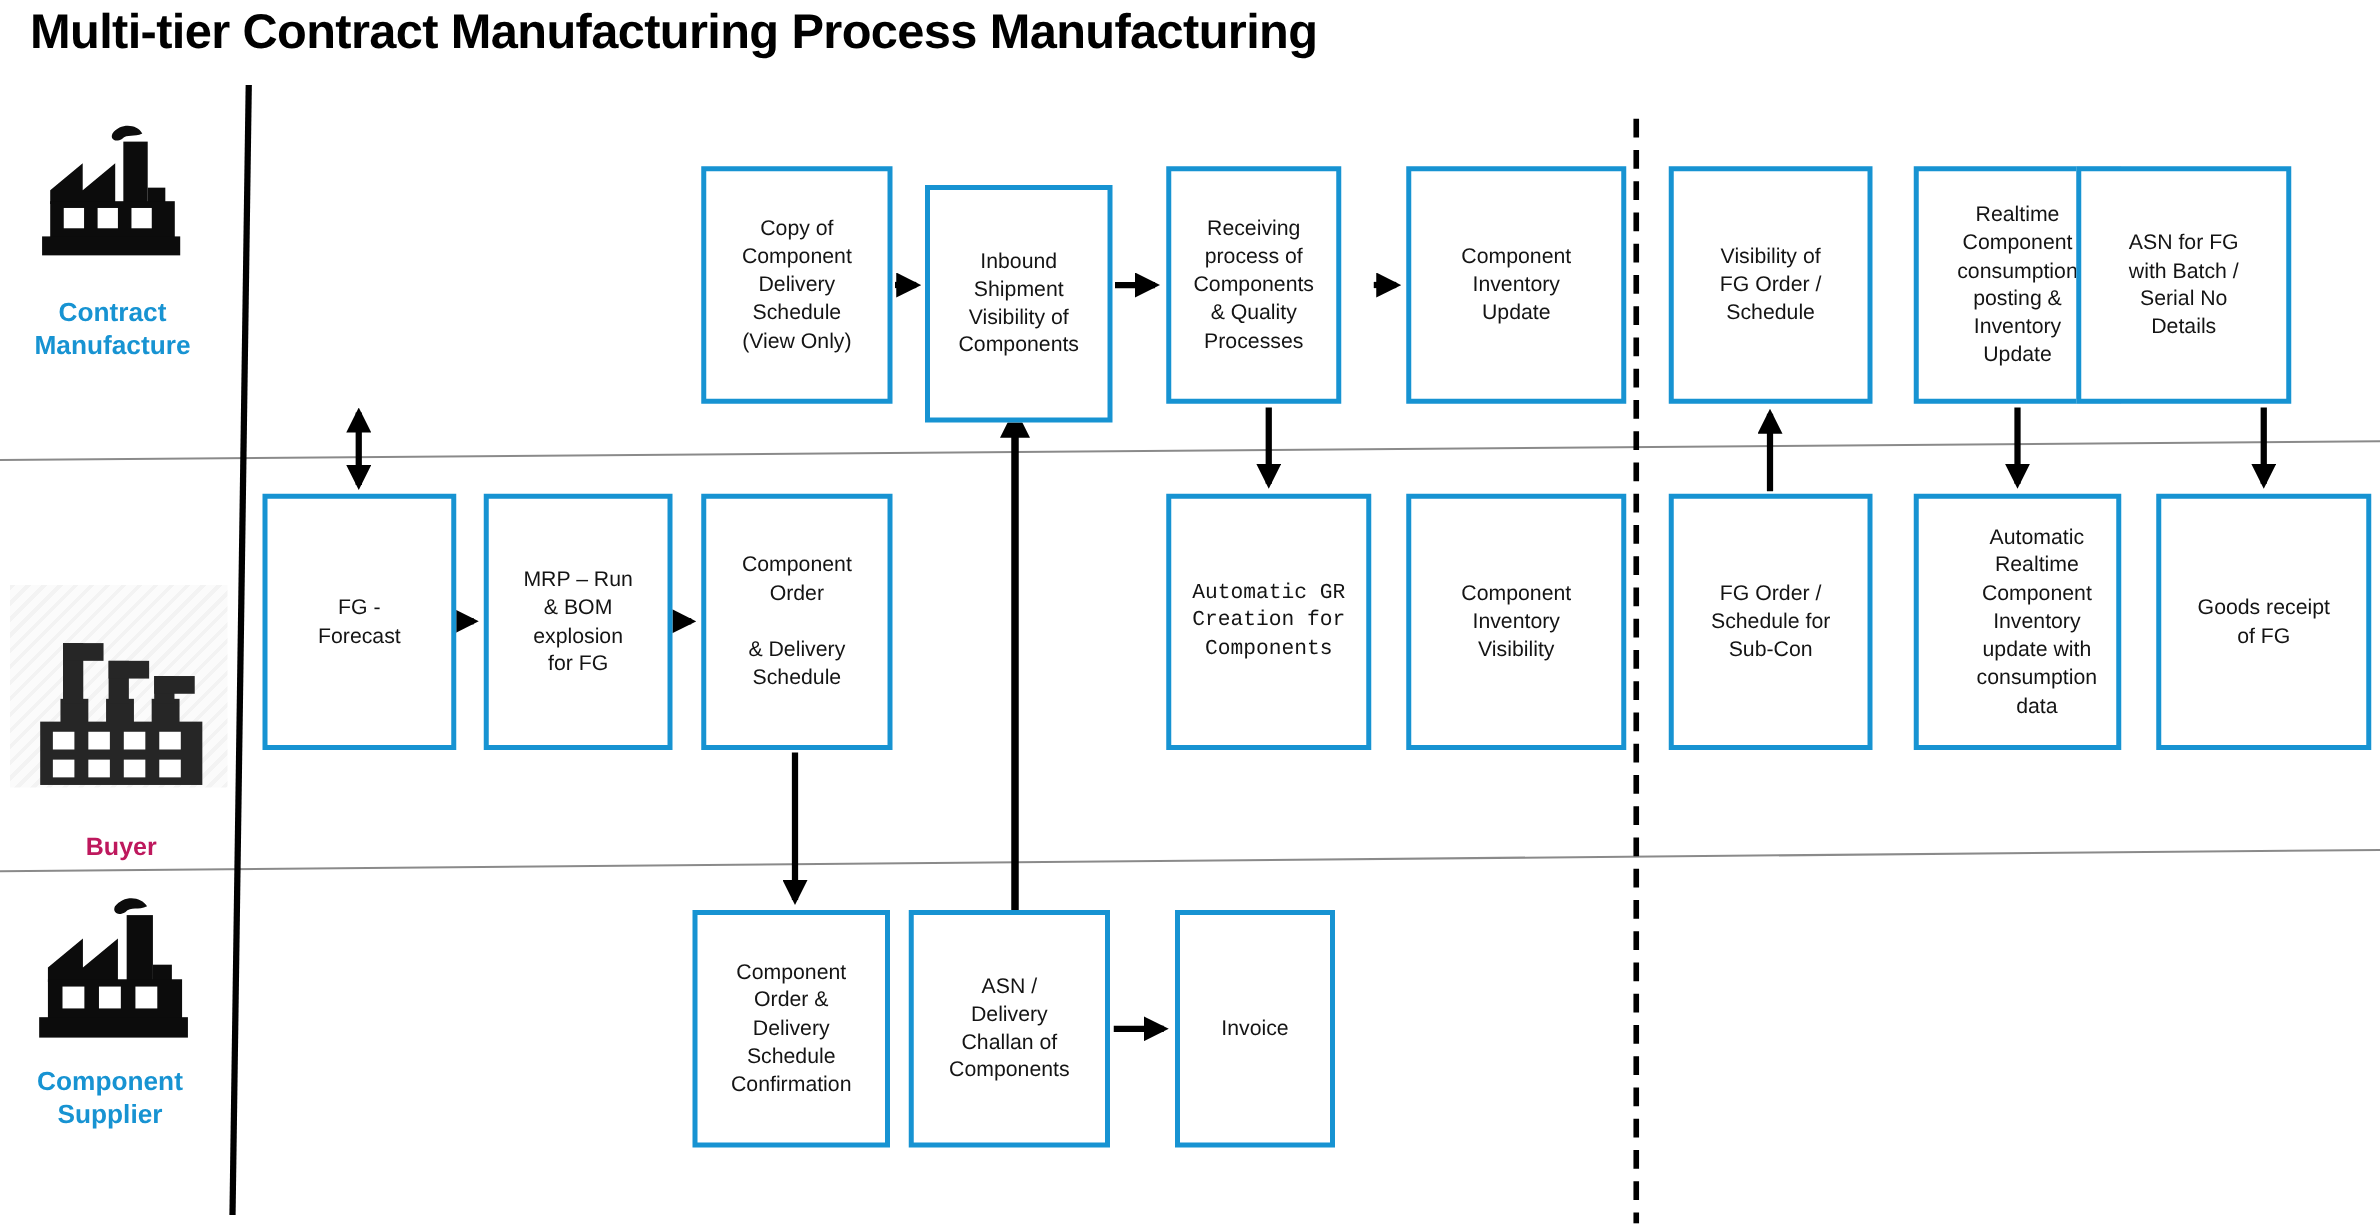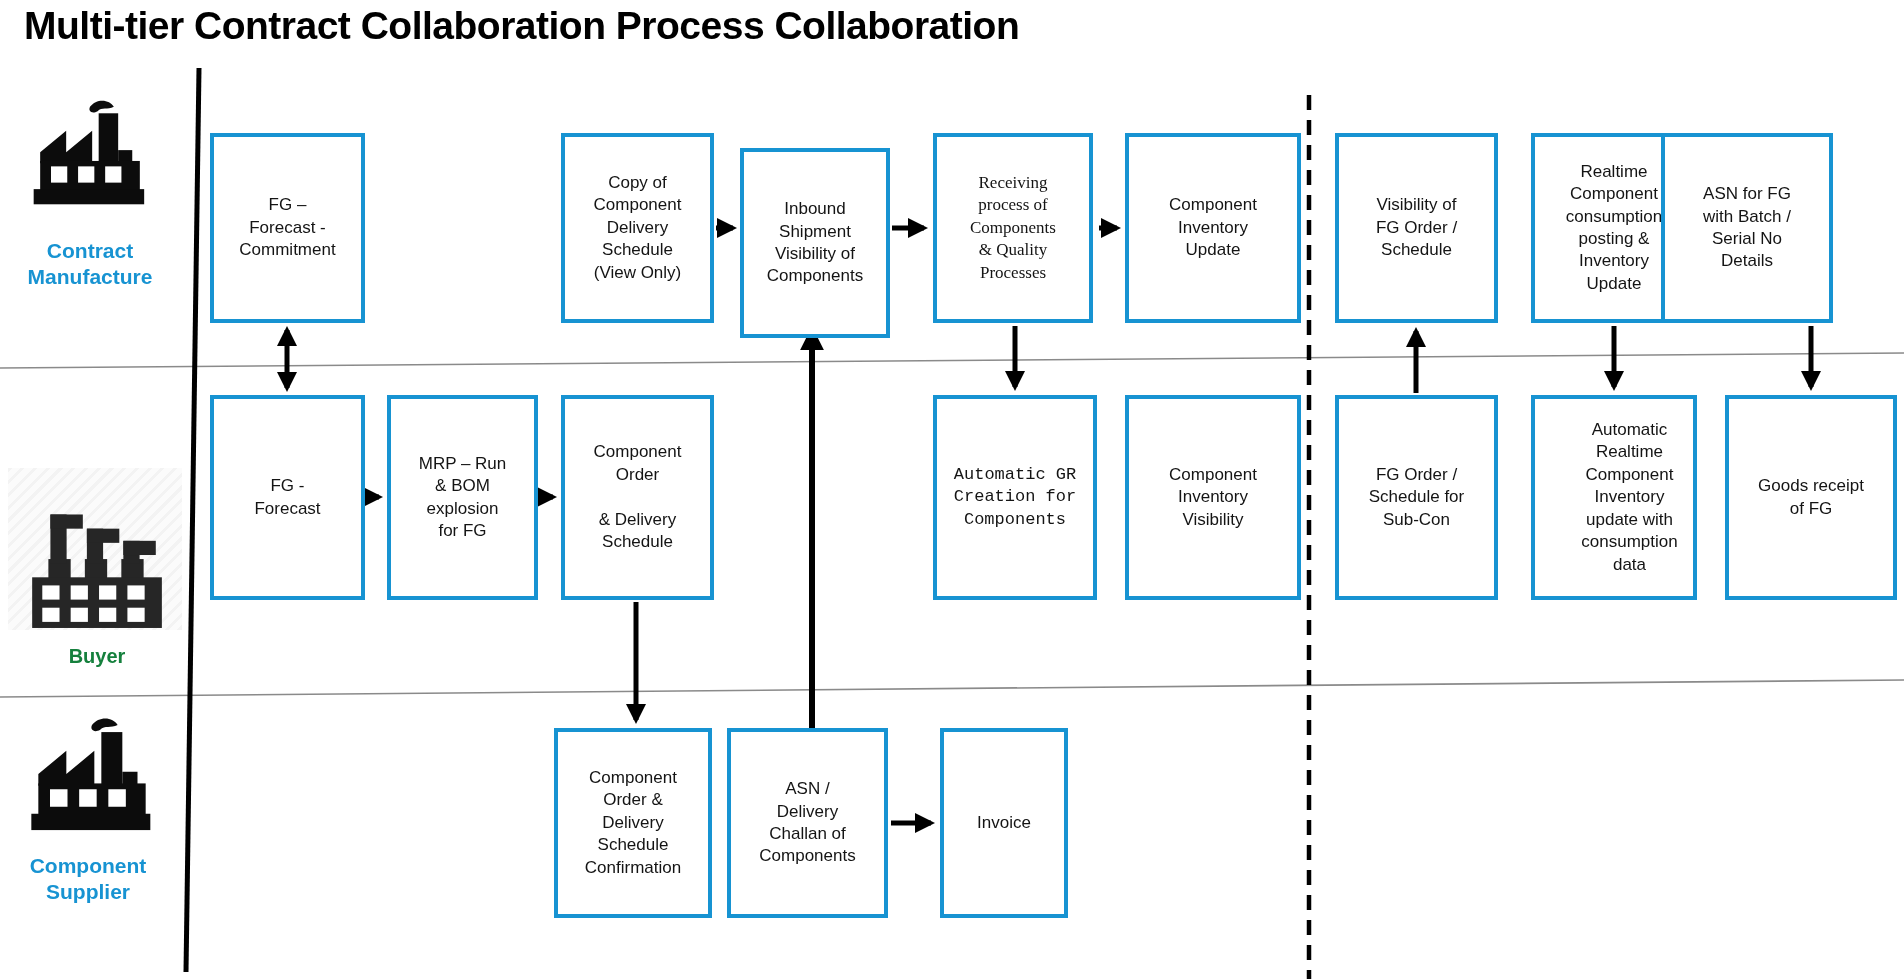--- a/index.html
+++ b/index.html
@@ -29,34 +29,34 @@
     z-index:2;
   }
   .lane-label{
     position:absolute;
     text-align:center;
     font-weight:700;
     white-space:pre-line;
     z-index:2;
   }
   .lane-label.blue{color:#1793d2;font-size:21px;line-height:1.22;}
-  .lane-label.dark{color:#15803d;font-size:20px;line-height:1.2;}
+  .lane-label.dark{color:#be185d;font-size:20px;line-height:1.2;margin-top:22px;}
   .icon-wrap{position:absolute;z-index:1;}
   .buyer-bg{
     position:absolute;left:8px;top:468px;width:174px;height:162px;
     background:repeating-linear-gradient(135deg,#f3f3f3 0 3px,#fbfbfb 3px 9px);
     z-index:0;
   }
 </style>
 </head>
 <body>
 
 <div class="canvas">
 
-  <div class="title">Multi-tier Contract Collaboration Process Collaboration</div>
+  <div class="title">Multi-tier Contract Manufacturing Process Manufacturing</div>
 
   <div class="buyer-bg"></div>
 
   <svg class="layer" width="1904" height="979" viewBox="0 0 1904 979">
     <defs>
       <marker id="ah" viewBox="0 0 10 10" refX="8" refY="5" markerWidth="4" markerHeight="4" orient="auto-start-reverse">
         <path d="M0,0 L10,5 L0,10 z" fill="#000"></path>
       </marker>
     </defs>
 
@@ -135,33 +135,30 @@
       <rect x="14" y="58" width="92" height="28" fill="#0c0c0c"></rect>
       <rect x="8" y="84" width="102" height="14" fill="#0c0c0c"></rect>
       <rect x="24" y="63" width="15" height="15" fill="#ffffff"></rect>
       <rect x="49" y="63" width="15" height="15" fill="#ffffff"></rect>
       <rect x="74" y="63" width="15" height="15" fill="#ffffff"></rect>
     </svg>
   </div>
   <div class="lane-label blue" style="left:3px;top:853px;width:170px;">Component
 Supplier</div>
 
-  <div class="pbox" style="left:210px;top:133px;width:155px;height:190px;">FG –
-Forecast -
-Commitment</div>
   <div class="pbox" style="left:561px;top:133px;width:153px;height:190px;">Copy of
 Component
 Delivery
 Schedule
 (View Only)</div>
   <div class="pbox" style="left:740px;top:148px;width:150px;height:190px;">Inbound
 Shipment
 Visibility of
 Components</div>
-  <div class="pbox" style="left:933px;top:133px;width:160px;height:190px;font-family:Liberation Serif, serif;">Receiving
+  <div class="pbox" style="left:933px;top:133px;width:140px;height:190px;">Receiving
 process of
 Components
 &amp; Quality
 Processes</div>
   <div class="pbox" style="left:1125px;top:133px;width:176px;height:190px;">Component
 Inventory
 Update</div>
   <div class="pbox" style="left:1335px;top:133px;width:163px;height:190px;">Visibility of
 FG Order /
 Schedule</div>

